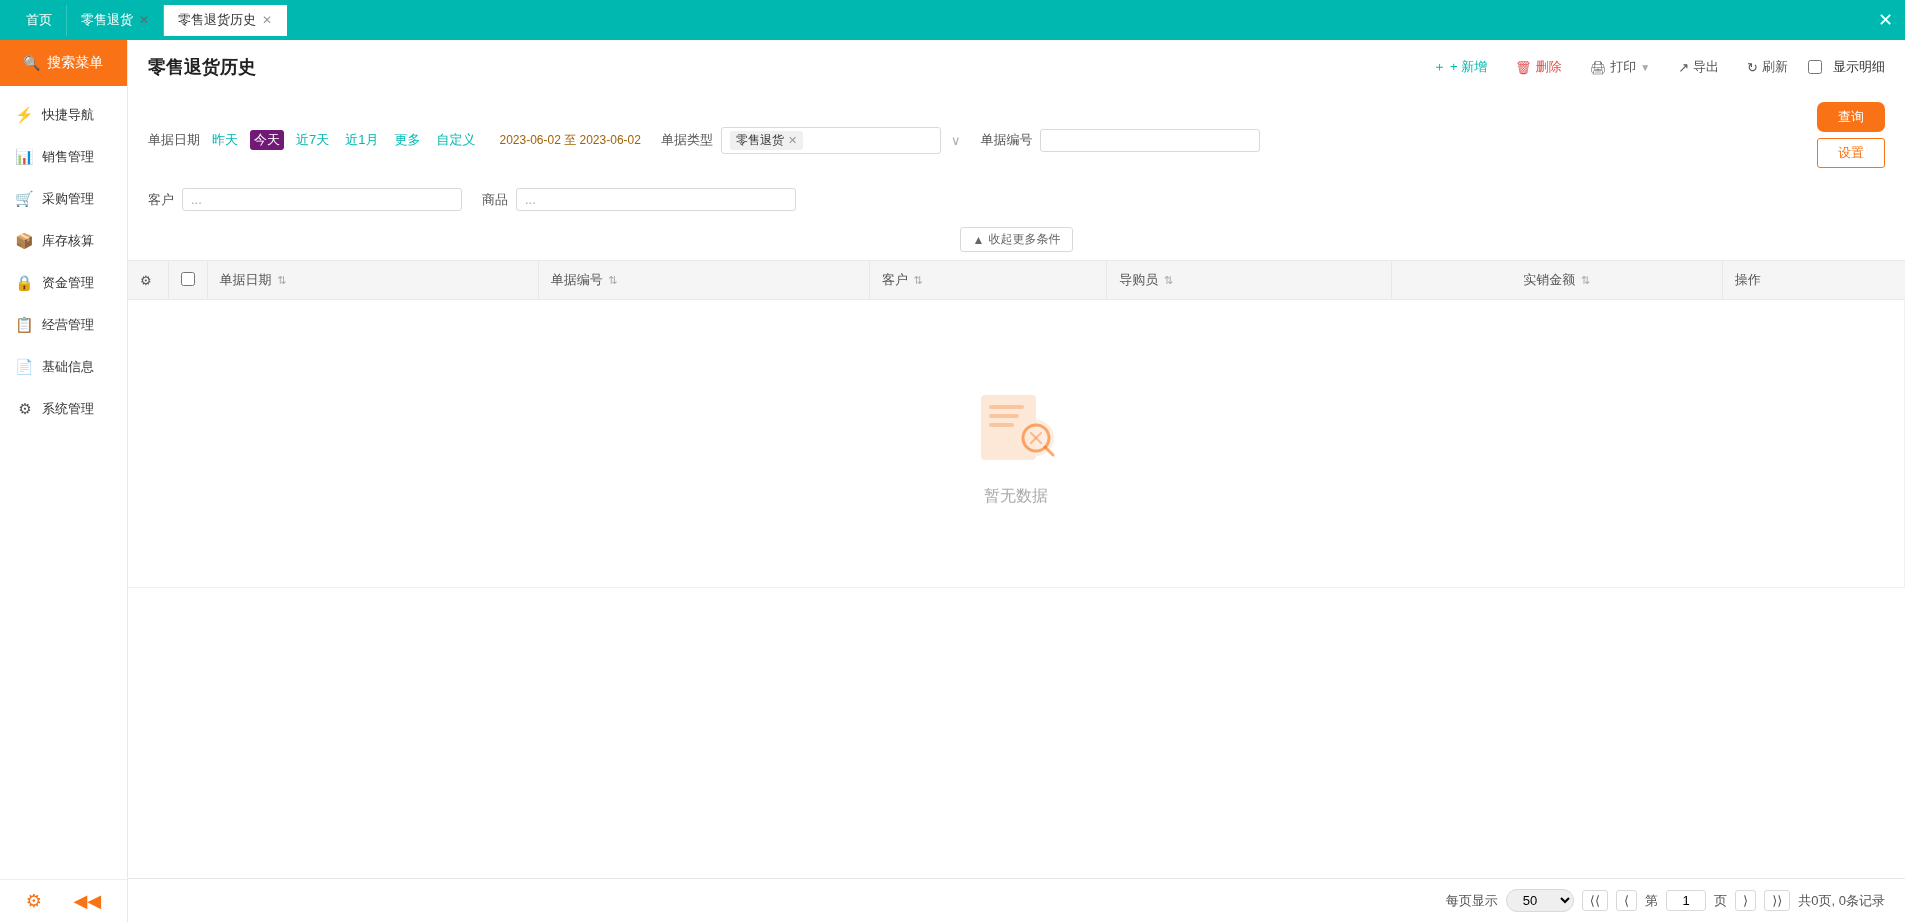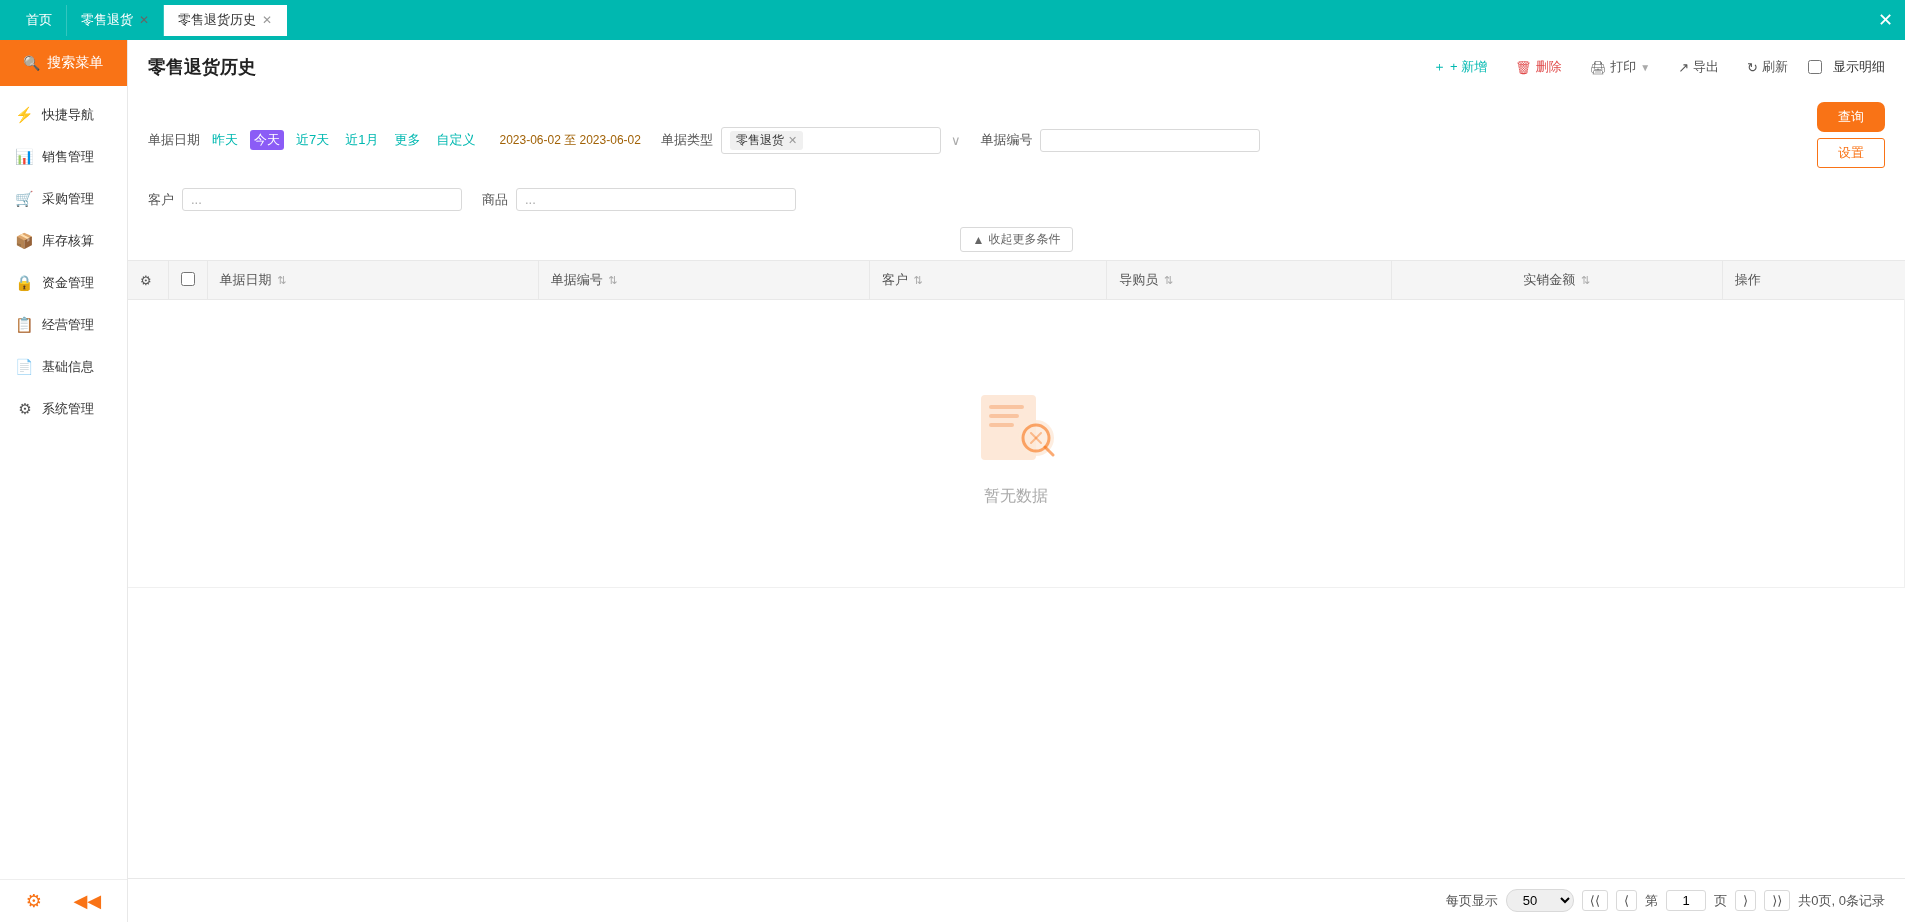--- a/index.html
+++ b/index.html
@@ -184,21 +184,21 @@
       align-items: center;
       gap: 8px;
     }
     .date-shortcut {
       color: #00b8b0;
       cursor: pointer;
       font-size: 13px;
       padding: 1px 4px;
     }
     .date-shortcut.active {
-      background: #8b5cf6;
+      background: #701a75;
       color: white;
       border-radius: 3px;
     }
     .date-range {
       color: #a16207;
       font-size: 12px;
     }
     .filter-tag-input {
       display: flex;
       align-items: center;

